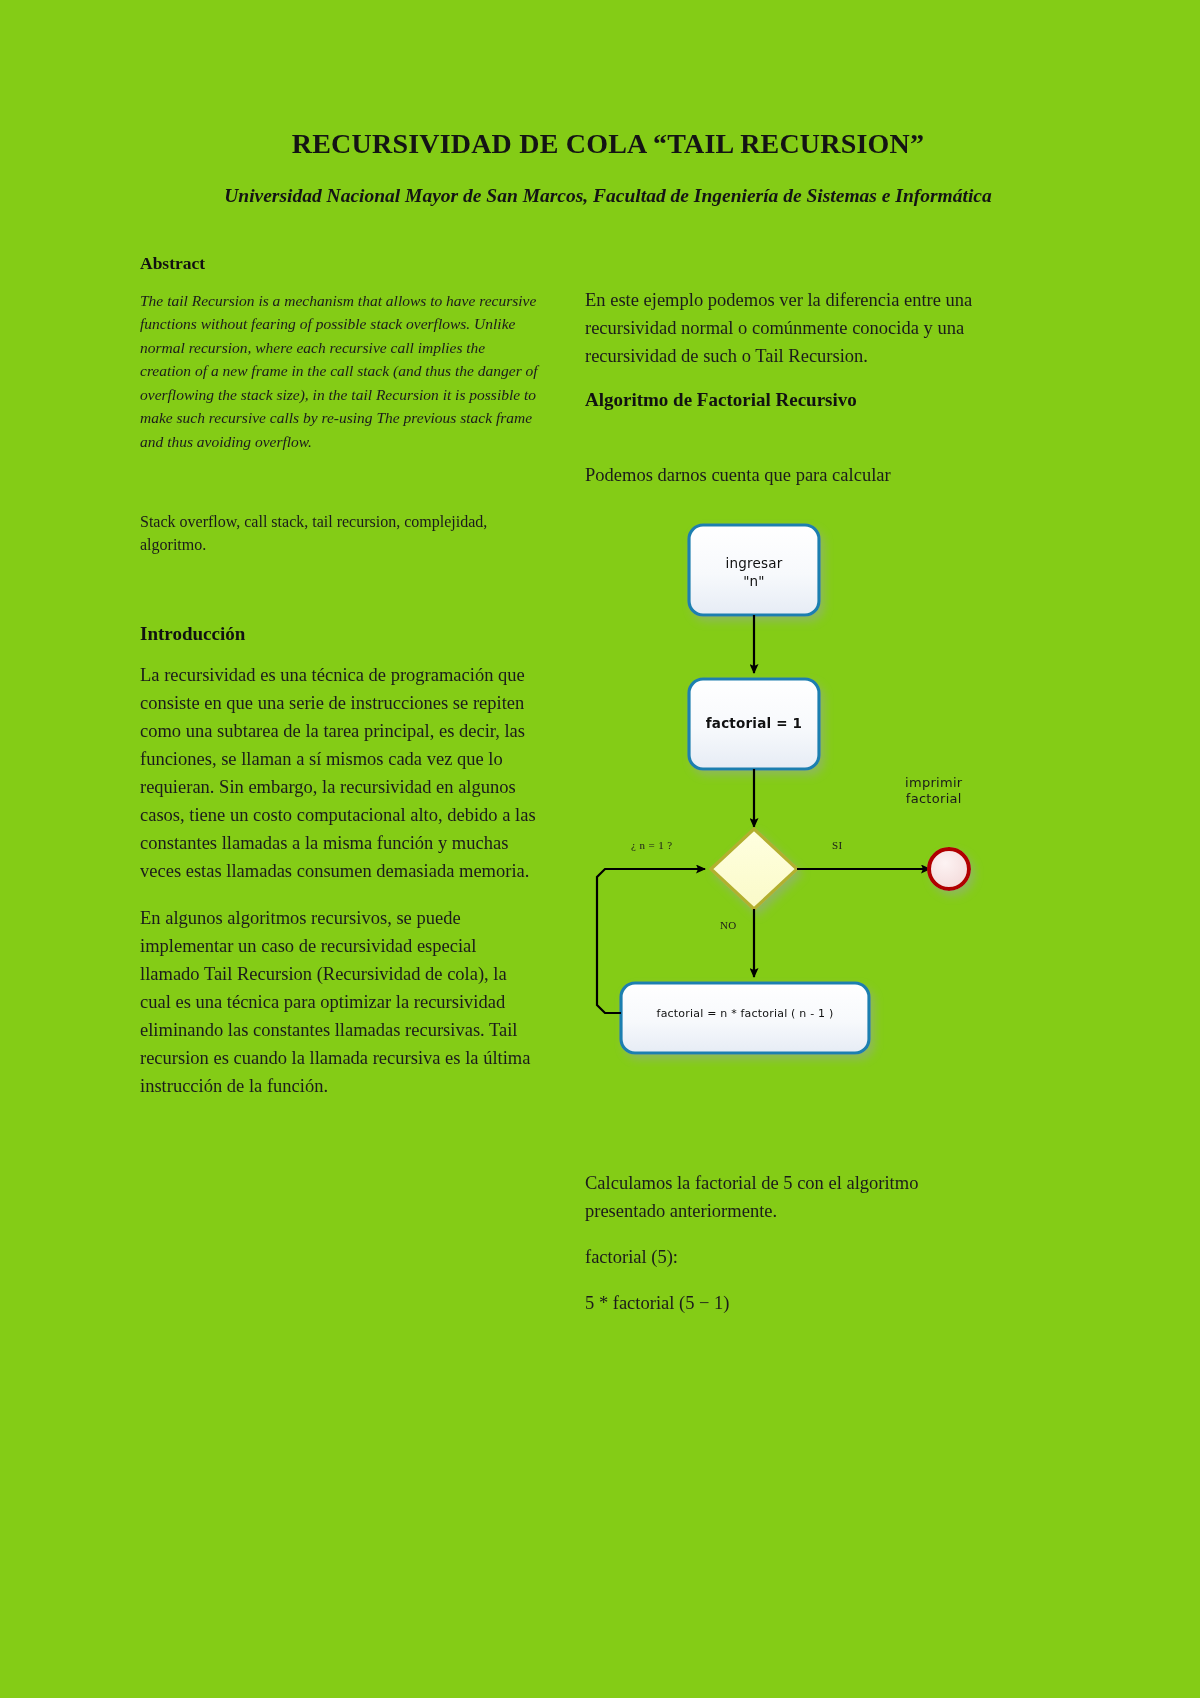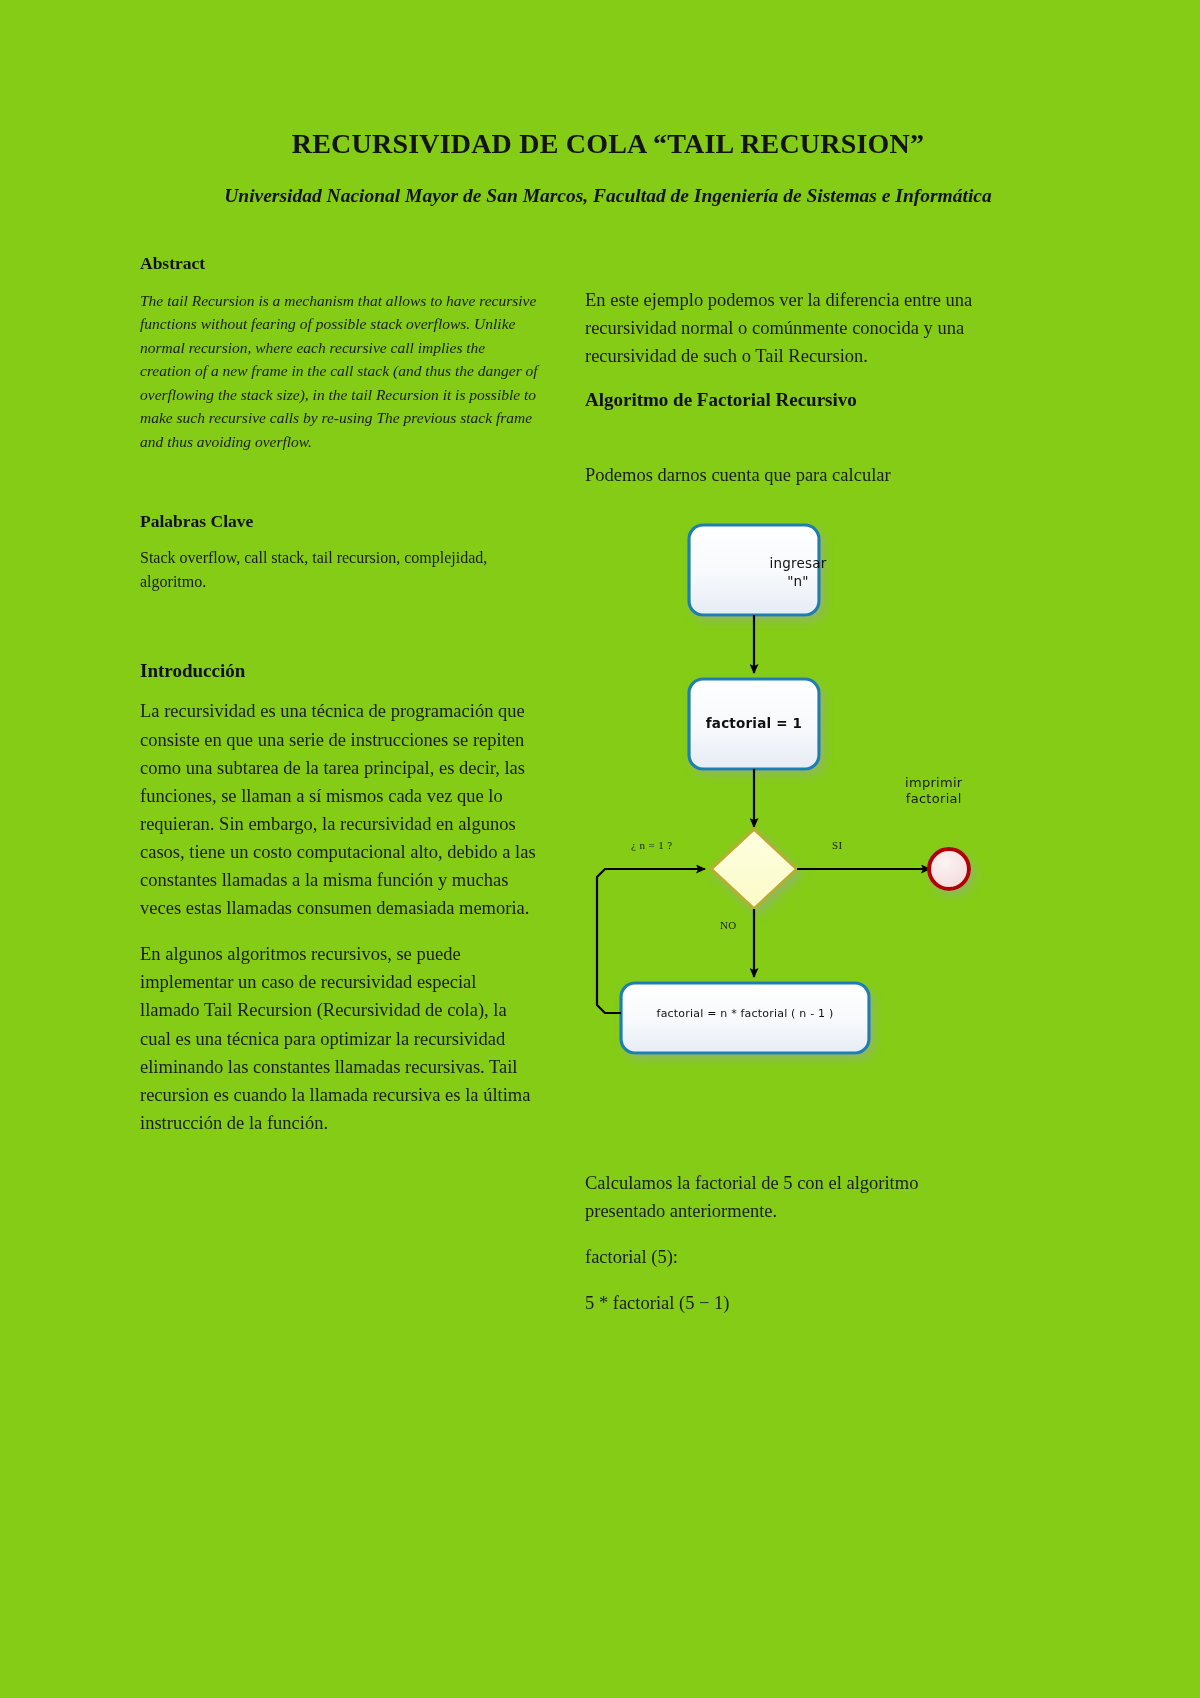--- a/index.html
+++ b/index.html
@@ -144,21 +144,20 @@
     <div class="doc-affiliation">Universidad Nacional Mayor de San Marcos, Facultad de Ingeniería de Sistemas e Informática</div>
   </div>
 
   <div class="col col-left">
 
     <h2 class="sec-head">Abstract</h2>
     <p class="abstract">The tail Recursion is a mechanism that allows to have recursive functions without fearing of possible stack overflows. Unlike normal recursion, where each recursive call implies the creation of a new frame in the call stack (and thus the danger of overflowing the stack size), in the tail Recursion it is possible to make such recursive calls by re-using The previous stack frame and thus avoiding overflow.</p>
 
     <div class="gap-lg"></div>
 
-    <h2 class="sec-head">Palabras Clave</h2>
     <p class="body small">Stack overflow, call stack, tail recursion, complejidad, algoritmo.</p>
 
     <div class="gap-lg"></div>
 
     <h2 class="sec-head big">Introducción</h2>
     <p class="body">La recursividad es una técnica de programación que consiste en que una serie de instrucciones se repiten como una subtarea de la tarea principal, es decir, las funciones, se llaman a sí mismos cada vez que lo requieran. Sin embargo, la recursividad en algunos casos, tiene un costo computacional alto, debido a las constantes llamadas a la misma función y muchas veces estas llamadas consumen demasiada memoria.</p>
     <p class="body">En algunos algoritmos recursivos, se puede implementar un caso de recursividad especial llamado Tail Recursion (Recursividad de cola), la cual es una técnica para optimizar la recursividad eliminando las constantes llamadas recursivas. Tail recursion es cuando la llamada recursiva es la última instrucción de la función.</p>
 
     <div class="gap-md"></div>
 
@@ -214,21 +213,21 @@
 
         <circle cx="364" cy="362" r="20" fill="url(#termGrad)" stroke="#b00000" stroke-width="4" filter="url(#softShadow)"></circle>
 
         <line x1="169" y1="402" x2="169" y2="470" stroke="#000" stroke-width="2.2" marker-end="url(#arrowHead)"></line>
 
         <rect x="36" y="476" width="248" height="70" rx="14" ry="14" fill="url(#nodeGrad)" stroke="#1f7fb0" stroke-width="3.2" filter="url(#softShadow)"></rect>
 
         <path d="M36,506 L20,506 L12,498 L12,370 L20,362 L120,362" fill="none" stroke="#000" stroke-width="2.2" marker-end="url(#arrowHead)"></path>
       </svg>
 
-      <div class="fc-node-text" style="left:104px; top:48px; width:130px;margin-left:44px;">ingresar
+      <div class="fc-node-text" style="left:104px; top:48px; width:130px;">ingresar
 "n"</div>
 
       <div class="fc-node-text" style="left:104px; top:208px; width:130px; font-weight:bold;text-align:center;">factorial = 1</div>
 
       <div class="fc-node-text" style="left:42px; top:500px; width:236px; font-size:11px;">factorial = n * factorial ( n - 1 )</div>
 
       <div class="fc-edge-label" style="left:46px; top:332px;">¿ n = 1 ?</div>
 
       <div class="fc-edge-label" style="left:247px; top:332px;">SI</div>
 

